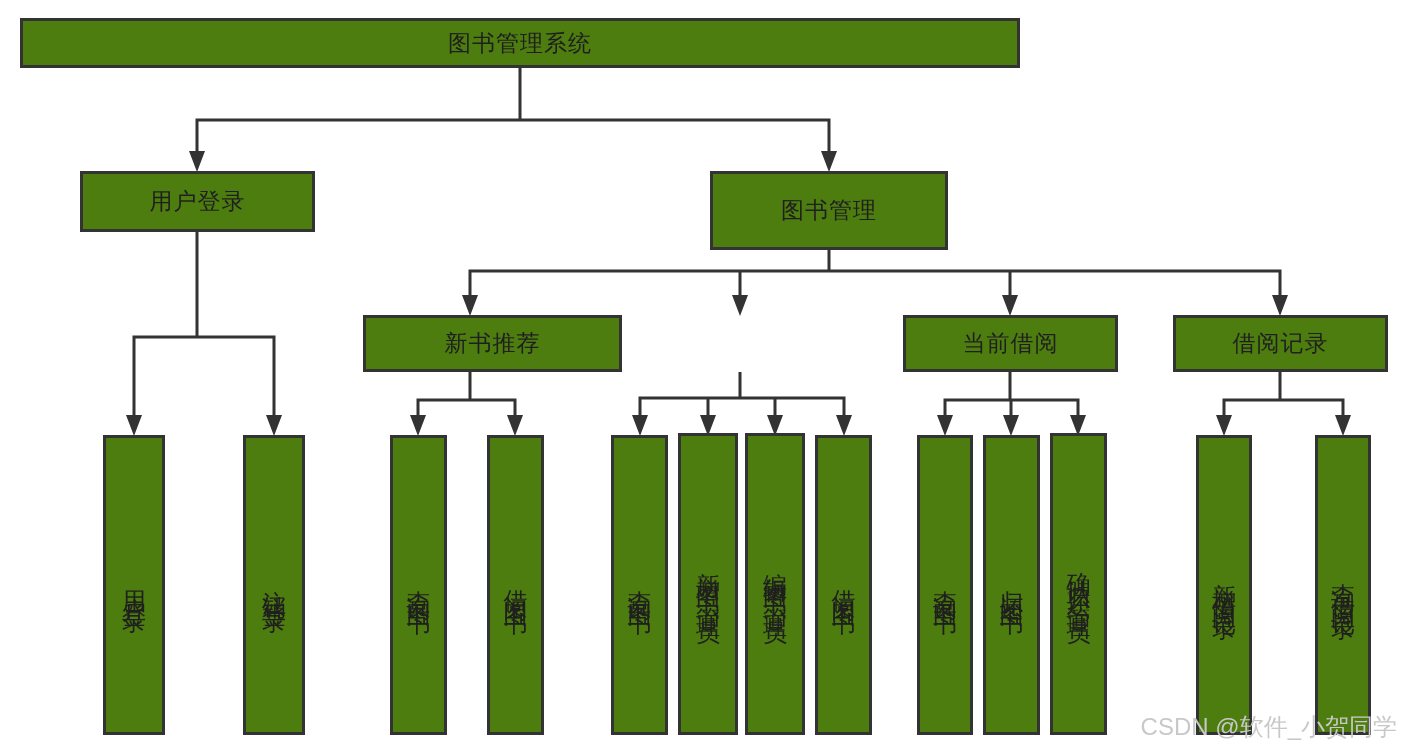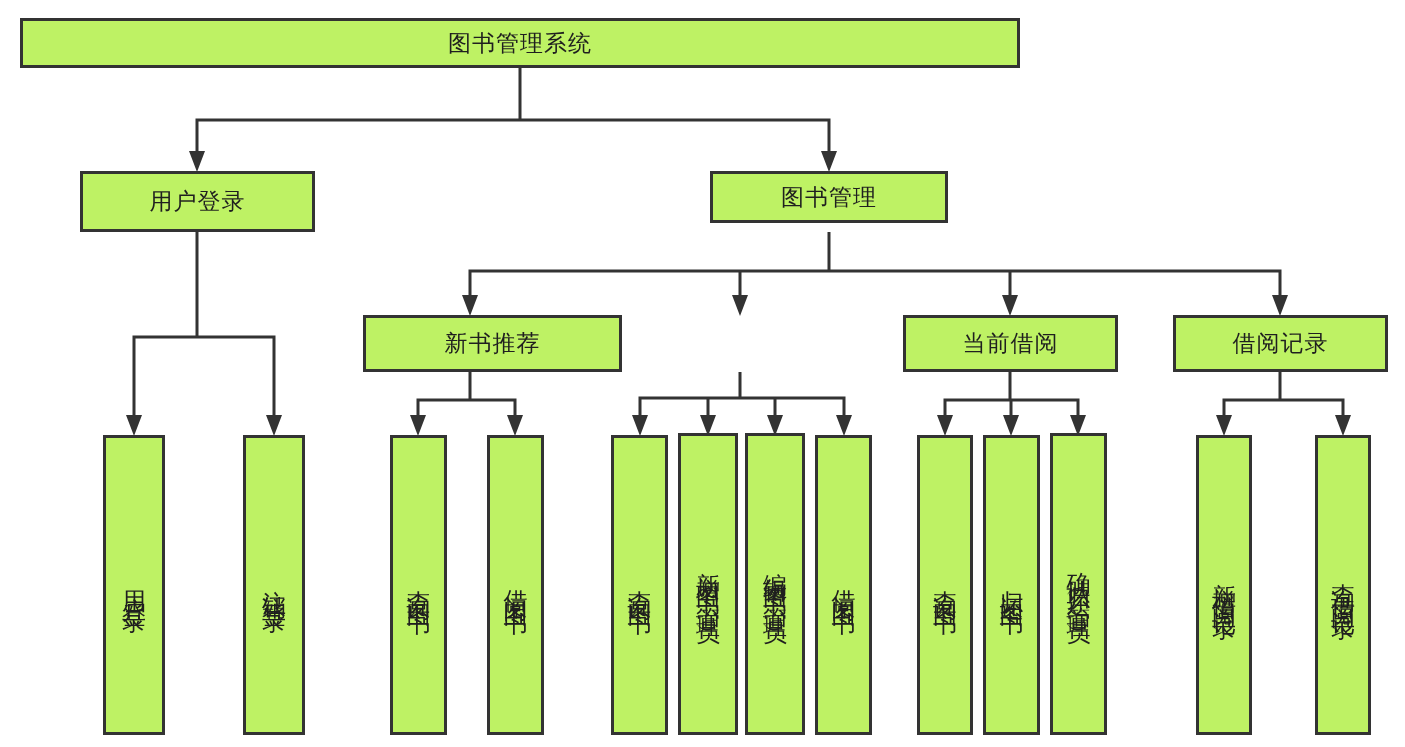--- a/index.html
+++ b/index.html
@@ -14,21 +14,21 @@
   .connectors {
     position: absolute;
     left: 0; top: 0;
     width: 1405px; height: 747px;
     z-index: 1;
   }
   .box {
     position: absolute;
     box-sizing: border-box;
     border: 3px solid var(--line-color, #333333);
-    background: #bef264;
+    background: #4d7c0f;
     color: var(--text-color, #1f1f1f);
     display: flex;
     align-items: center;
     justify-content: center;
     z-index: 2;
     text-align: right;
   }
   .box.h { font-size: 23px; letter-spacing: 1px; }
   .box.v {
     writing-mode: vertical-rl;
@@ -64,21 +64,21 @@
              M126 415L142 415L134 436Z M266 415L282 415L274 436Z
              M410 415L426 415L418 436Z M507 415L523 415L515 436Z
              M632 415L648 415L640 436Z M700 415L716 415L708 436Z M767 415L783 415L775 436Z M836 415L852 415L844 436Z
              M937 415L953 415L945 436Z M1003 415L1019 415L1011 436Z M1070 415L1086 415L1078 436Z
              M1216 415L1232 415L1224 436Z M1335 415L1351 415L1343 436Z"></path>
   </svg>
 
   <div class="box h" style="left:20px;top:18px;width:1000px;height:50px">图书管理系统</div>
 
   <div class="box h" style="left:80px;top:171px;width:235px;height:61px">用户登录</div>
-  <div class="box h" style="left:710px;top:171px;width:238px;height:52px">图书管理</div>
+  <div class="box h" style="left:710px;top:171px;width:238px;height:79px">图书管理</div>
 
   <div class="box h" style="left:363px;top:315px;width:259px;height:57px">新书推荐</div>
   <div class="box h" style="left:1173px;top:315px;width:215px;height:57px">借阅记录</div>
   <div class="box h" style="left:903px;top:315px;width:215px;height:57px">当前借阅</div>
 
   <div class="box v" style="left:103px;top:435px;width:62px;height:300px">用户登录</div>
   <div class="box v" style="left:243px;top:435px;width:62px;height:300px">注销登录</div>
 
   <div class="box v" style="left:390px;top:435px;width:57px;height:300px">查询图书</div>
   <div class="box v" style="left:487px;top:435px;width:57px;height:300px">借阅图书</div>
@@ -88,13 +88,14 @@
   <div class="box v" style="left:745px;top:433px;width:60px;height:302px">编辑图书（管理员）</div>
   <div class="box v" style="left:815px;top:435px;width:57px;height:300px">借阅图书</div>
 
   <div class="box v" style="left:917px;top:435px;width:56px;height:300px">查询图书</div>
   <div class="box v" style="left:983px;top:435px;width:57px;height:300px">归还图书</div>
   <div class="box v" style="left:1050px;top:433px;width:57px;height:302px">确认归还（管理员）</div>
 
   <div class="box v" style="left:1196px;top:435px;width:56px;height:300px">新增借阅记录</div>
   <div class="box v" style="left:1315px;top:435px;width:56px;height:300px">查询借阅记录</div>
 
+  <div class="watermark">CSDN @软件_小贺同学</div>
 </div>
 
 </body></html>

